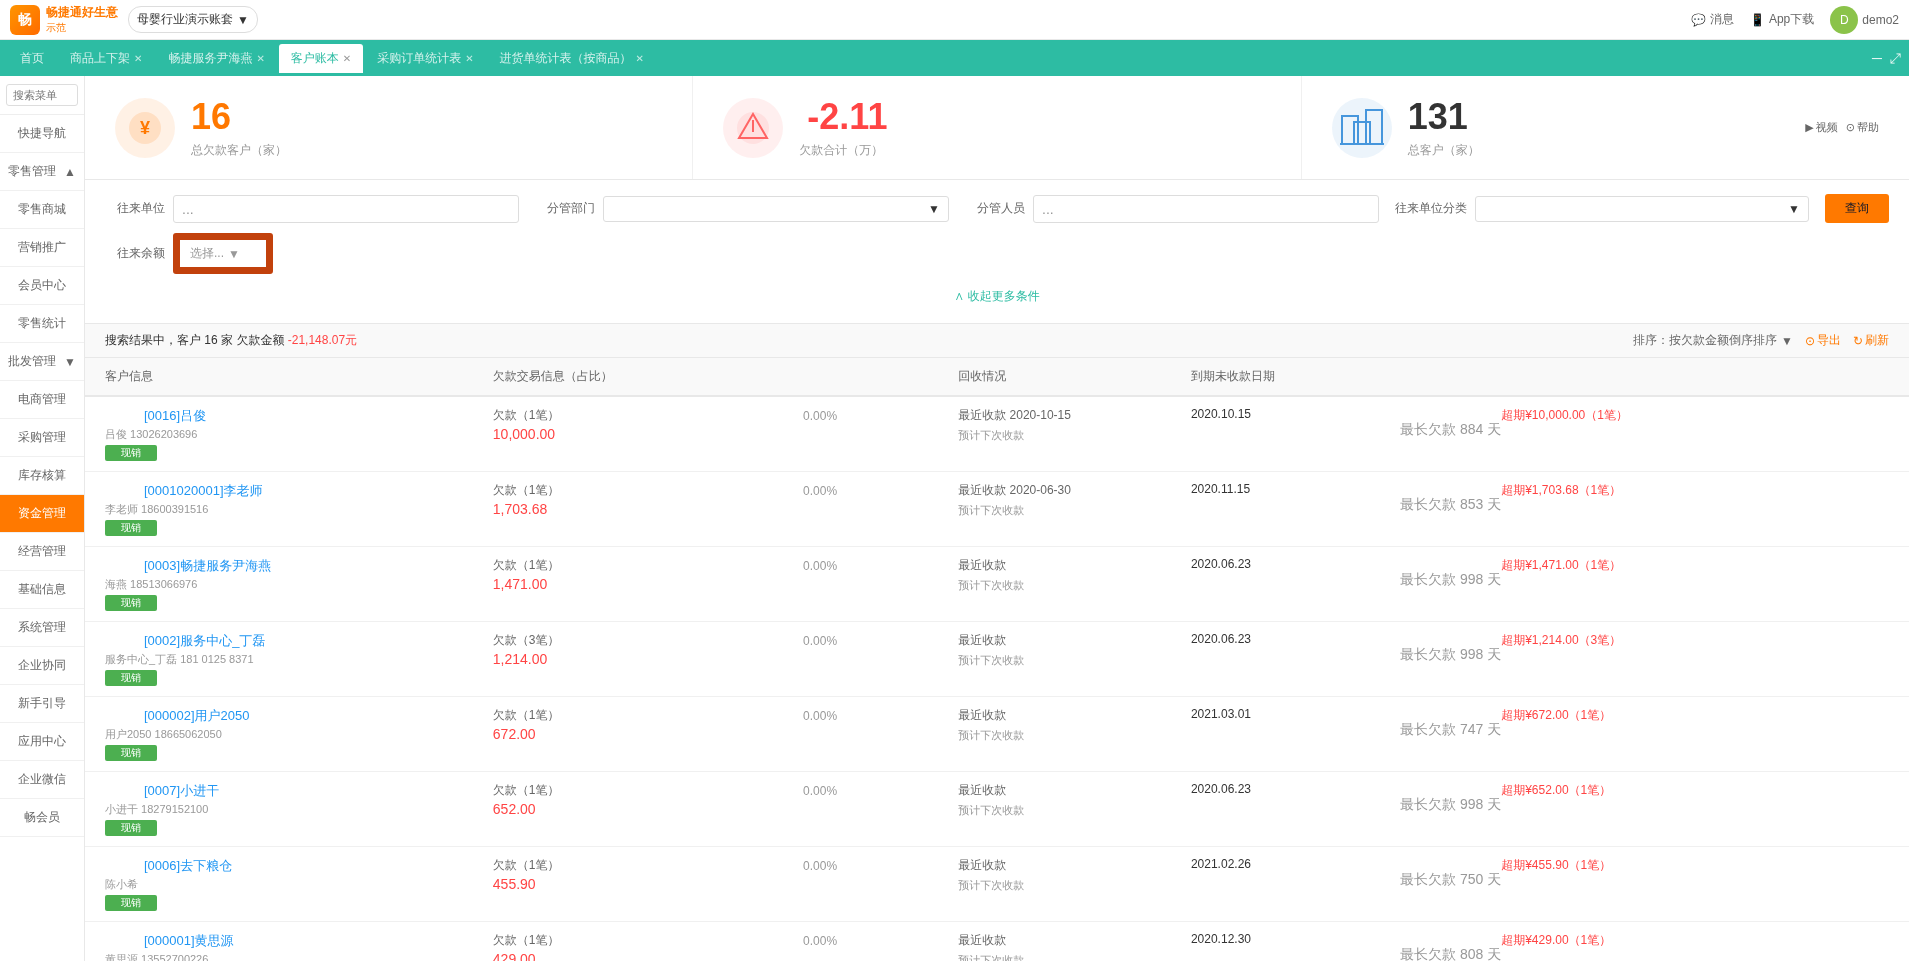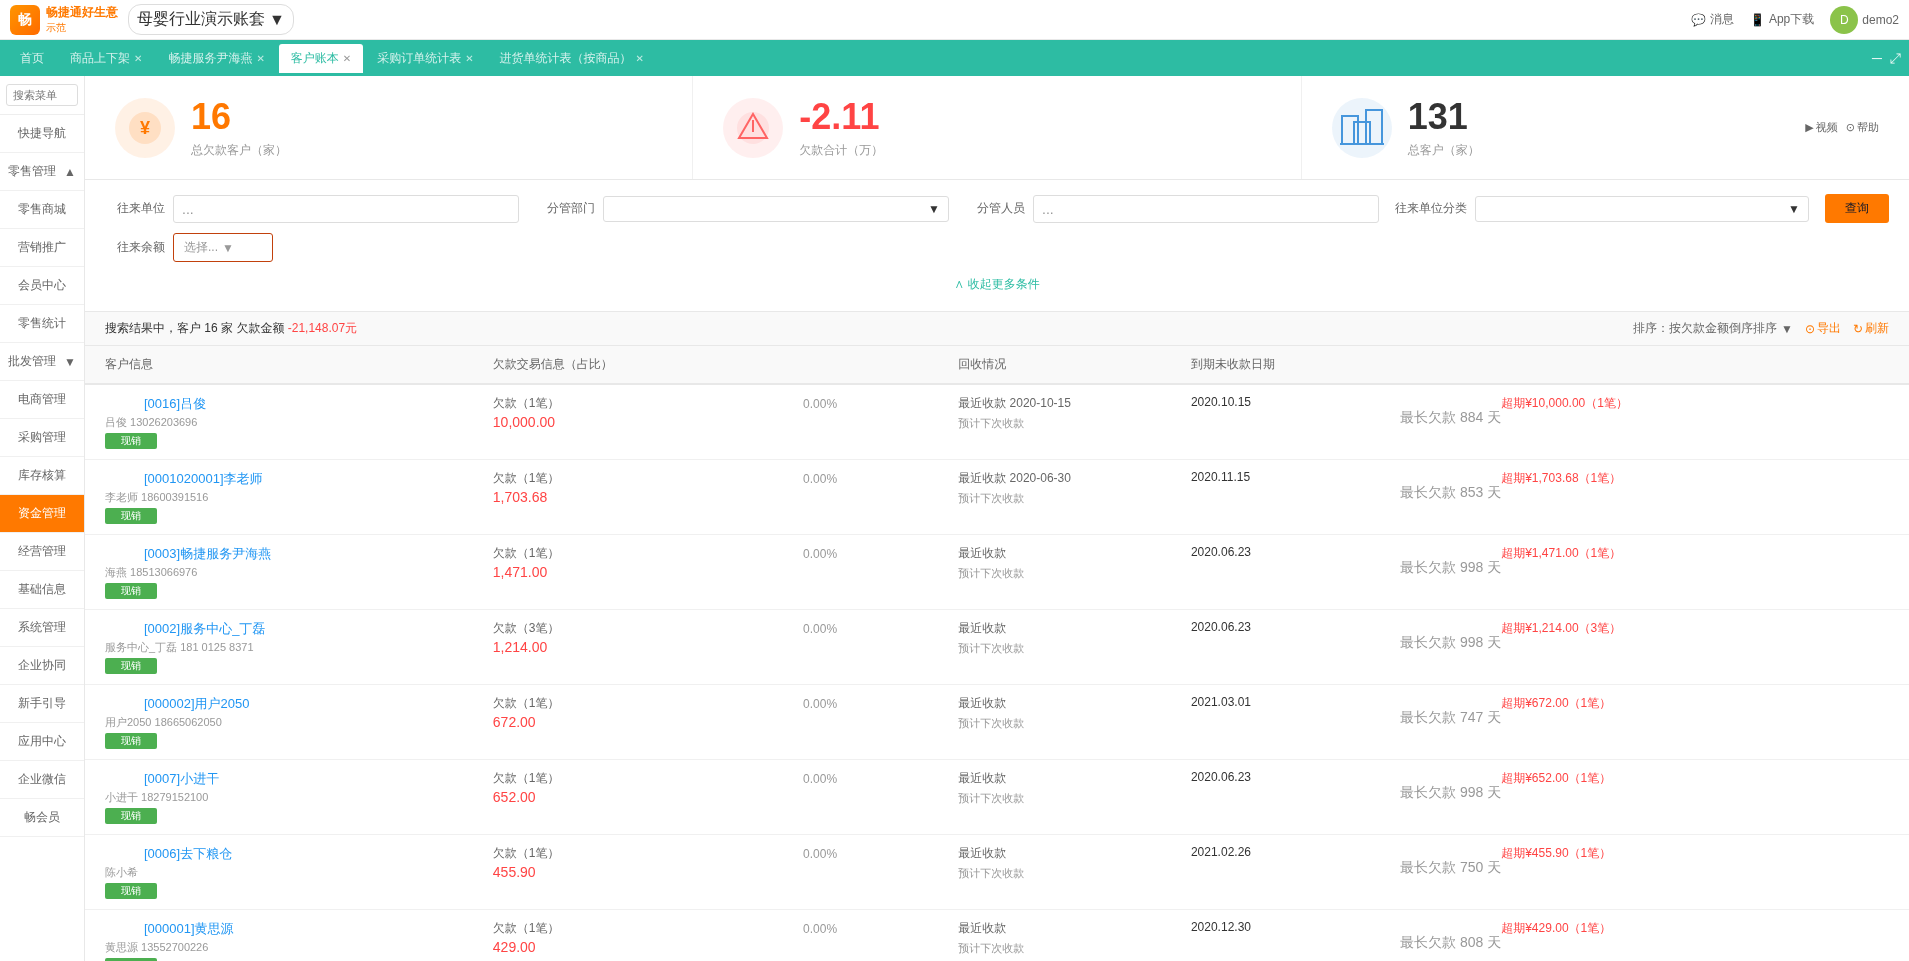--- a/index.html
+++ b/index.html
@@ -3,21 +3,21 @@
   <meta charset="utf-8">
   <style>
     * { box-sizing: border-box; margin: 0; padding: 0; }
     body { font-family: 'Microsoft YaHei', Arial, sans-serif; font-size: 12px; background: #f5f5f5; color: #333; overflow: hidden; }
     
     
     .top-bar { display: flex; align-items: center; background: #fff; height: 40px; padding: 0 10px; border-bottom: 1px solid #e8e8e8; justify-content: space-between; }
     .top-bar-left { display: flex; align-items: center; gap: 10px; }
     .logo-area { display: flex; align-items: center; gap: 6px; }
     .logo-icon { width: 30px; height: 30px; background: linear-gradient(135deg, #ff9500, #ff6b00); border-radius: 6px; display: flex; align-items: center; justify-content: center; color: white; font-size: 14px; font-weight: bold; }
-    .company-selector { display: flex; align-items: center; gap: 4px; font-size: 16px; color: #333; cursor: pointer; padding: 4px 8px; border: 1px solid #ddd; border-radius: 13px; }
+    .company-selector { display: flex; align-items: center; gap: 4px; font-size: 12px; color: #333; cursor: pointer; padding: 4px 8px; border: 1px solid #ddd; border-radius: 13px; }
     .top-bar-right { display: flex; align-items: center; gap: 16px; }
     .top-bar-btn { display: flex; align-items: center; gap: 4px; color: #666; font-size: 12px; cursor: pointer; }
     .avatar { width: 28px; height: 28px; border-radius: 50%; background: #8bc34a; display: flex; align-items: center; justify-content: center; color: white; font-size: 12px; }
     
     
     .tab-bar { display: flex; align-items: center; background: #2dbca3; height: 36px; padding: 0 8px; overflow: hidden; }
     .tab { display: flex; align-items: center; gap: 4px; padding: 6px 12px; cursor: pointer; color: rgba(255,255,255,0.8); font-size: 12px; border-radius: 3px 3px 0 0; margin-right: 2px; white-space: nowrap; }
     .tab.active { background: #fff; color: #2dbca3; font-weight: 500; }
     .tab .close-btn { font-size: 10px; color: rgba(255,255,255,0.7); cursor: pointer; }
     .tab.active .close-btn { color: #999; }
@@ -40,38 +40,38 @@
     
     
     .stats-row { display: flex; background: #fff; border-bottom: 1px solid #e8e8e8; }
     .stat-card { flex: 1; padding: 20px 30px; display: flex; align-items: center; gap: 16px; border-right: 1px solid #f0f0f0; }
     .stat-card:last-child { border-right: none; }
     .stat-icon { width: 60px; height: 60px; border-radius: 50%; display: flex; align-items: center; justify-content: center; font-size: 24px; flex-shrink: 0; }
     .stat-icon.orange { background: rgba(255,120,0,0.1); color: #ff7800; }
     .stat-icon.pink { background: rgba(255,100,100,0.1); color: #ff6464; }
     .stat-icon.blue { background: rgba(70,150,220,0.1); color: #4696dc; }
     .stat-value { font-size: 36px; font-weight: bold; }
-    .stat-value.red { color: #ff4444; }
+    .stat-value.red { color: #ff4444; margin-left: 8px; }
     .stat-value.orange-text { color: #ff7800; }
     .stat-value.dark { color: #333; font-weight: 900; }
     .stat-label { font-size: 12px; color: #999; margin-top: 4px; }
     .stat-actions { margin-left: auto; display: flex; gap: 8px; align-items: center; }
     .stat-action-btn { font-size: 11px; color: #666; cursor: pointer; display: flex; align-items: center; gap: 2px; }
     
     
     .filter-area { background: #fff; padding: 14px 20px; border-bottom: 1px solid #e8e8e8; }
     .filter-row { display: flex; align-items: center; gap: 16px; margin-bottom: 10px; }
     .filter-item { display: flex; align-items: center; gap: 8px; flex: 1; }
     .filter-label { font-size: 12px; color: #666; white-space: nowrap; min-width: 60px; text-align: right; }
     .filter-input { flex: 1; display: flex; align-items: center; border: 1px solid #ddd; border-radius: 3px; padding: 5px 8px; background: #fff; cursor: pointer; gap: 4px; }
     .filter-input .dots { color: #999; font-size: 14px; }
     .filter-select { flex: 1; display: flex; align-items: center; border: 1px solid #ddd; border-radius: 3px; padding: 5px 8px; background: #fff; cursor: pointer; justify-content: space-between; }
     .query-btn { background: #ff7900; color: #0f172a; border: none; padding: 6px 20px; border-radius: 3px; cursor: pointer; font-size: 12px; }
     .collapse-row { text-align: center; cursor: pointer; color: #2dbca3; font-size: 12px; padding: 4px; }
-    .select-box { display: flex; align-items: center; border: 1px solid #c2410c; border-radius: 3px; padding: 5px 10px; background: #fff; cursor: pointer; gap: 4px; font-size: 12px; color: #999; min-width: 100px; }
+    .select-box { display: flex; align-items: center; border: 7px solid #c2410c; border-radius: 3px; padding: 5px 10px; background: #fff; cursor: pointer; gap: 4px; font-size: 12px; color: #999; min-width: 100px; }
     
     
     .result-bar { display: flex; align-items: center; justify-content: space-between; padding: 8px 20px; background: #f9f9f9; border-bottom: 1px solid #e8e8e8; }
     .result-info { font-size: 12px; color: #666; }
     .result-info span { color: #333; }
     .result-info .amount { color: #ff4444; }
     .result-actions { display: flex; align-items: center; gap: 12px; }
     .result-sort { display: flex; align-items: center; gap: 4px; font-size: 12px; color: #666; cursor: pointer; }
     .action-btn-sm { font-size: 12px; color: #ff7900; cursor: pointer; display: flex; align-items: center; gap: 2px; }
     

